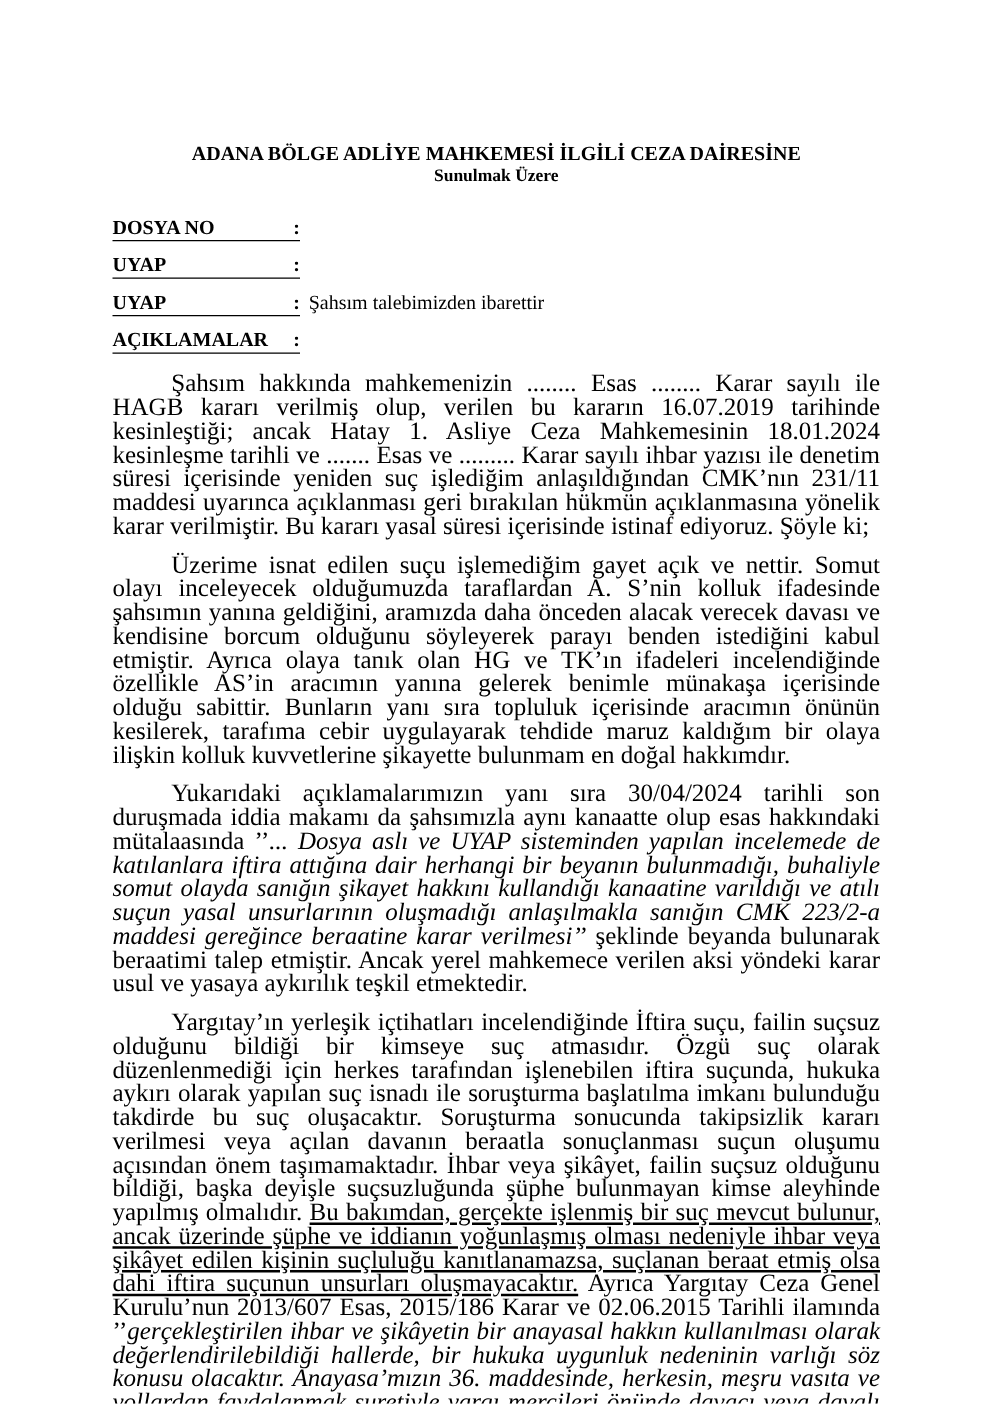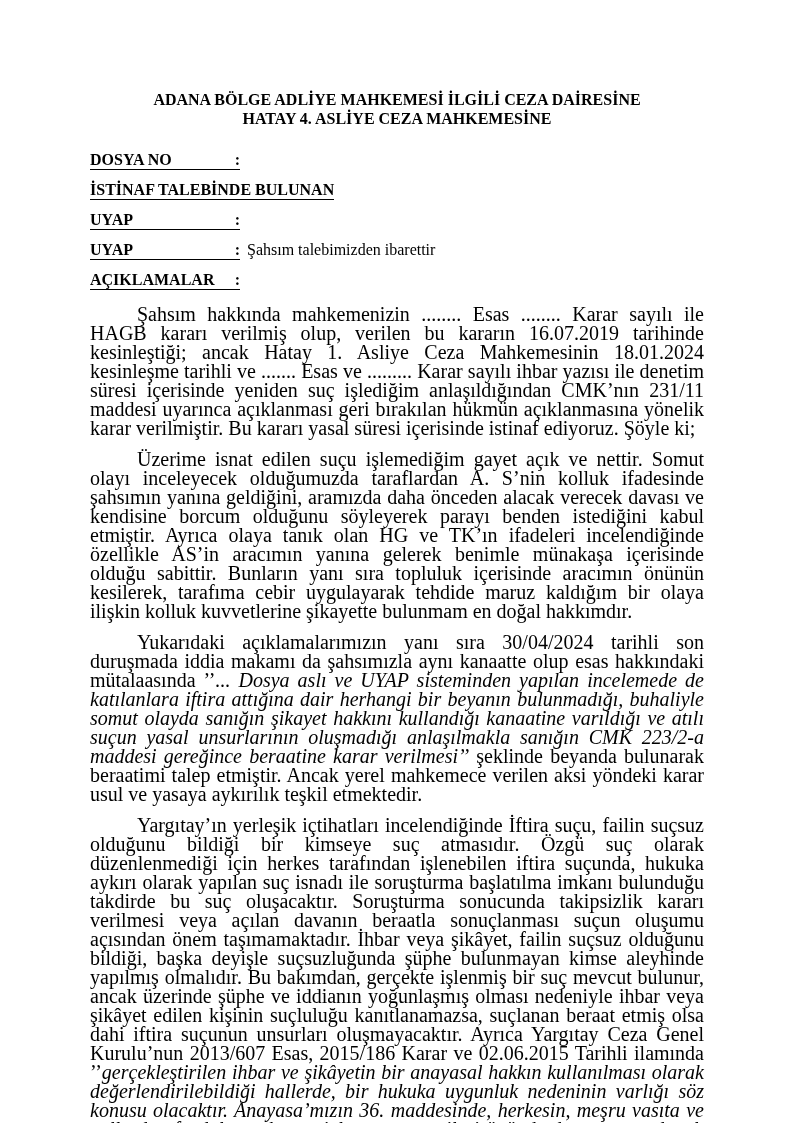--- a/index.html
+++ b/index.html
@@ -5,21 +5,21 @@
   * { box-sizing: border-box; }
   html, body { margin: 0; padding: 0; background: #ffffff; }
   .page {
     position: relative;
     width: 794px;
     height: 1123px;
     margin: 0 auto;
     background: #ffffff;
     color: #000000;
     font-family: "Liberation Serif", "DejaVu Serif", serif;
-    padding: 90px 90px 40px 90px;
+    padding: 114px 90px 40px 90px;
     overflow: hidden;
   }
   .doc-header { text-align: center; font-weight: bold; }
   .h-line1, .h-line3 { font-size: 16px; line-height: 19px; }
   .h-line2 { font-size: 14px; line-height: 18px; }
 
   .fields-section { margin-top: 23px; }
   .field-row {
     height: 19px;
     margin-bottom: 11px;
@@ -38,39 +38,36 @@
   .field-value { font-weight: normal; margin-left: 7px; }
 
   .paragraphs { margin-top: 15px; font-size: 20px; line-height: 19px; }
   .body-para {
     margin: 0 0 12px 0;
     text-align: justify;
     text-indent: 47px;
   }
   .run-normal { font-style: normal; }
   .run-italic { font-style: italic; }
-  .run-underline { text-underline-offset: 2px; }
+  .run-underline { text-decoration: underline; text-underline-offset: 2px; }
 </style>
 </head>
 <body>
 
 <div class="page">
 
   <div class="doc-header">
     <div class="h-line1">ADANA BÖLGE ADLİYE MAHKEMESİ İLGİLİ CEZA DAİRESİNE</div>
-    <div class="h-line3">HATAY 4. ASLİYE CEZA MAHKEMESİNE</div>
+    <div class="h-line2">Sunulmak Üzere</div>
   </div>
 
   <div class="fields-section">
       <div class="field-row"><span class="field-label fixed">
           <span>DOSYA NO</span>
           <span>:</span>
-        </span></div>
-      <div class="field-row"><span class="field-label">
-          <span>İSTİNAF TALEBİNDE BULUNAN</span>
         </span></div>
       <div class="field-row"><span class="field-label fixed">
           <span>UYAP</span>
           <span>:</span>
         </span></div>
       <div class="field-row"><span class="field-label fixed">
           <span>UYAP</span>
           <span>:</span>
         </span><span class="field-value">Şahsım talebimizden ibarettir</span></div>
       <div class="field-row"><span class="field-label fixed">

